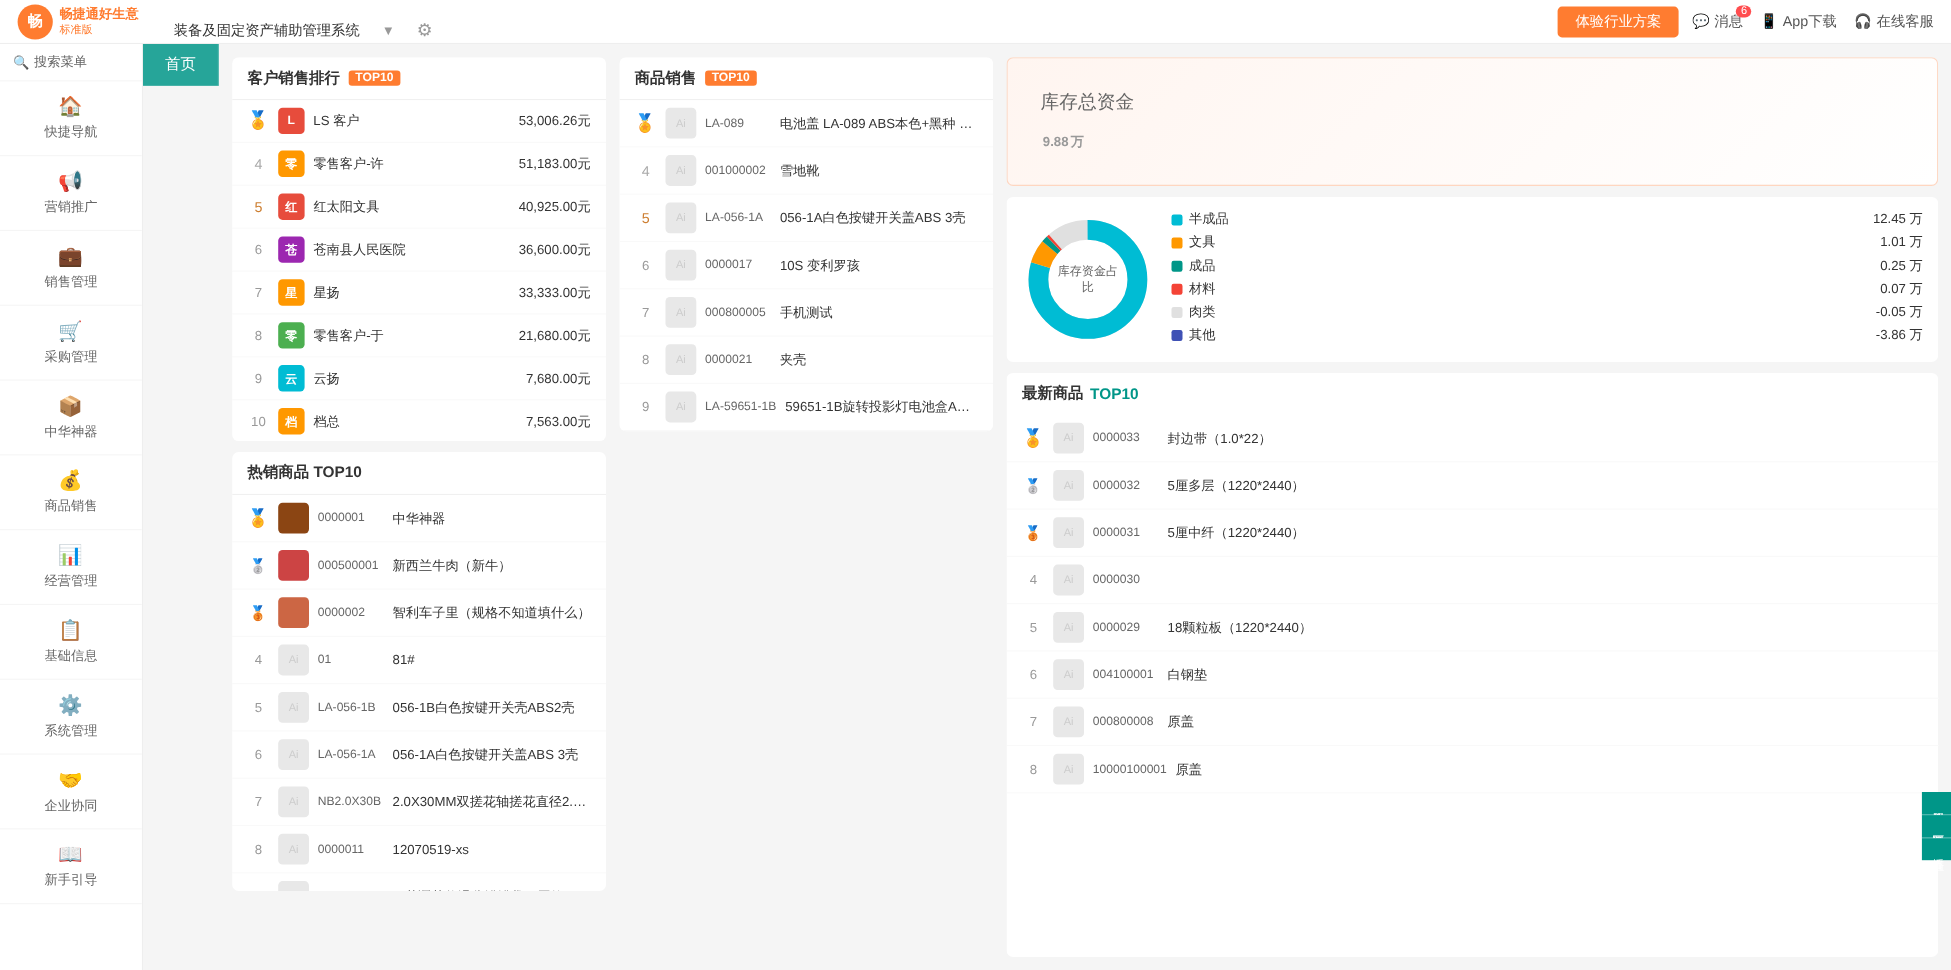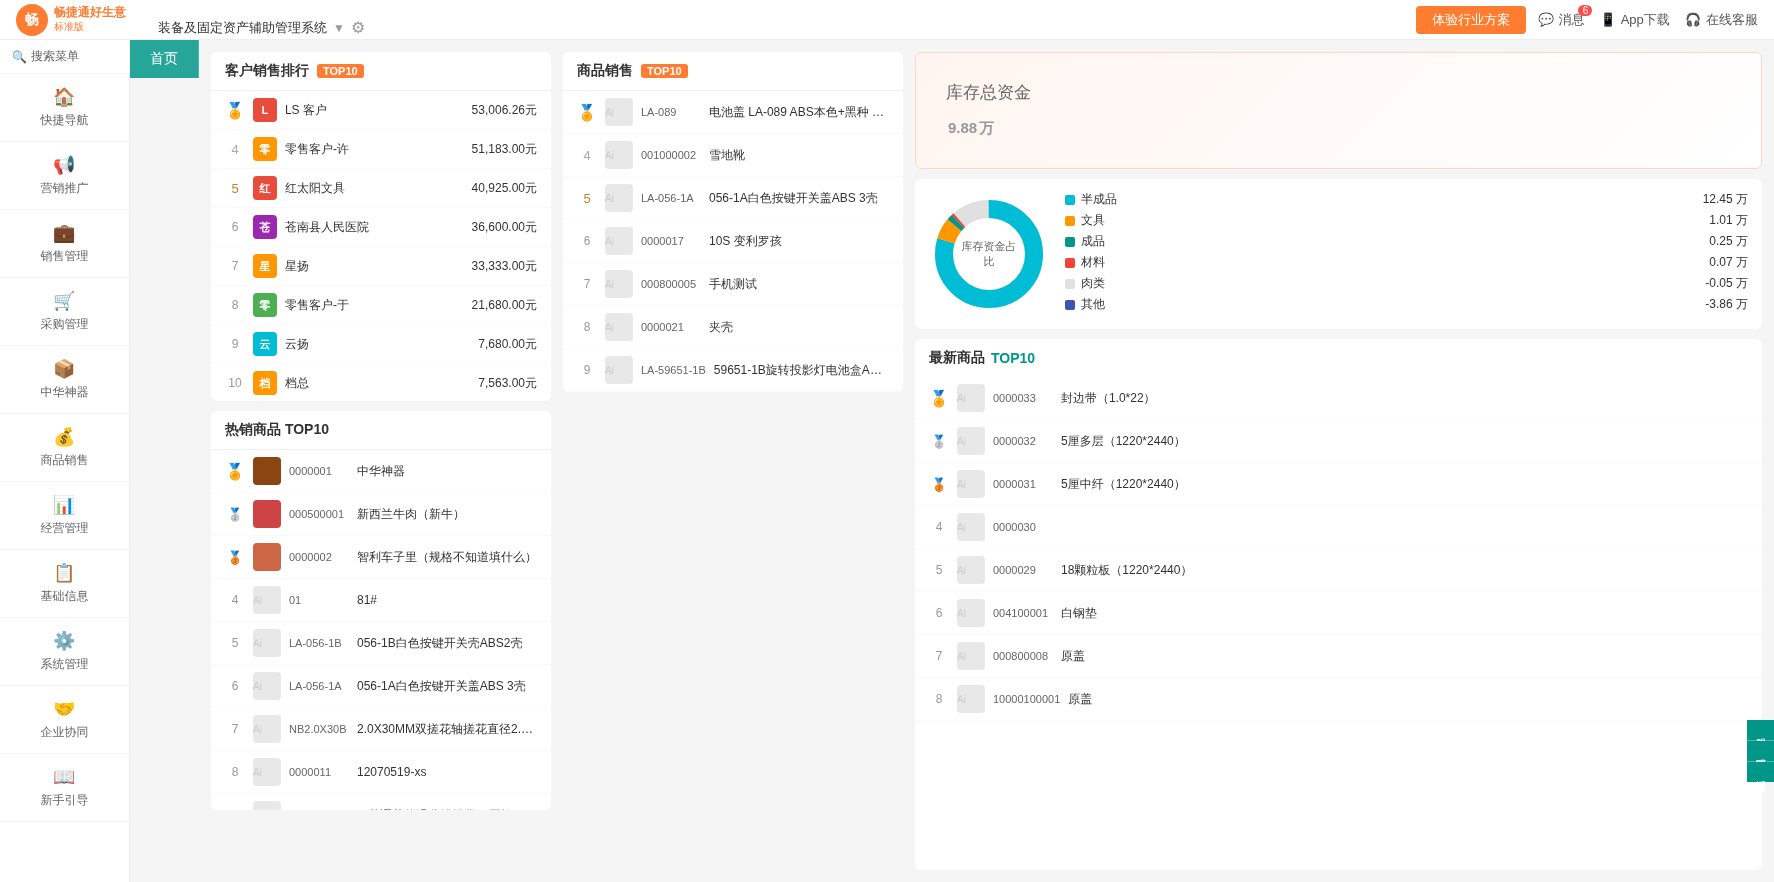--- a/index.html
+++ b/index.html
@@ -4,21 +4,21 @@
   <style>
     * { margin: 0; padding: 0; box-sizing: border-box; }
     body { font-family: 'Microsoft YaHei', Arial, sans-serif; font-size: 13px; background: #f5f5f5; width: 1774px; min-height: 882px; overflow-x: hidden; }
 
     
     .topbar { height: 40px; background: #fff; border-bottom: 1px solid #eee; display: flex; align-items: center; padding: 0 16px; gap: 12px; }
     .topbar-logo { display: flex; align-items: center; gap: 6px; width: 130px; }
     .topbar-logo-icon { width: 32px; height: 32px; background: #ff7c30; border-radius: 50%; display: flex; align-items: center; justify-content: center; color: #fff; font-size: 14px; font-weight: bold; }
     .topbar-logo-text { font-size: 12px; color: #ff7c30; font-weight: bold; line-height: 1.2; }
     .topbar-logo-sub { font-size: 10px; color: #ff7c30; }
-    .topbar-system { display: flex; align-items: center; gap: 6px; flex: 1; margin-top: 16px; }
+    .topbar-system { display: flex; align-items: center; gap: 20px; flex: 1; margin-top: 16px; }
     .topbar-system-name { font-size: 13px; color: #333; }
     .topbar-system-arrow { color: #999; font-size: 12px; }
     .topbar-gear { color: #999; font-size: 16px; cursor: pointer; }
     .topbar-trial { background: #ff7c30; color: #fff; border: none; border-radius: 4px; padding: 5px 16px; font-size: 13px; cursor: pointer; }
     .topbar-right { display: flex; align-items: center; gap: 16px; margin-left: auto; }
     .topbar-right-item { display: flex; align-items: center; gap: 4px; color: #555; font-size: 13px; cursor: pointer; position: relative; }
     .badge { background: #ff4d4f; color: #fff; border-radius: 8px; font-size: 10px; padding: 0 4px; position: absolute; top: -6px; right: -8px; min-width: 14px; text-align: center; }
 
     
     .main-layout { display: flex; height: calc(882px - 40px); }
@@ -44,29 +44,29 @@
     .card-header { padding: 10px 14px; font-size: 14px; font-weight: bold; color: #333; border-bottom: 1px solid #f0f0f0; display: flex; align-items: center; gap: 8px; }
     .card-header-badge { background: #ff7c30; color: #fff; border-radius: 3px; font-size: 11px; padding: 1px 6px; }
     .rank-item { display: flex; align-items: center; padding: 7px 14px; gap: 8px; border-bottom: 1px solid #f9f9f9; }
     .rank-avatar { width: 24px; height: 24px; border-radius: 4px; display: flex; align-items: center; justify-content: center; color: #fff; font-size: 11px; font-weight: bold; }
     .rank-name { flex: 1; font-size: 12px; color: #333; }
     .rank-amount { font-size: 12px; color: #333; font-weight: 500; }
 
     
     .product-item { display: flex; align-items: center; padding: 7px 14px; gap: 8px; border-bottom: 1px solid #f9f9f9; }
     .product-img { width: 28px; height: 28px; background: #f0f0f0; border-radius: 4px; display: flex; align-items: center; justify-content: center; overflow: hidden; }
-    .product-img-placeholder { width: 28px; height: 28px; background: #e8e8e8; border-radius: 4px; display: flex; align-items: center; justify-content: flex-start; }
+    .product-img-placeholder { width: 28px; height: 28px; background: #e8e8e8; border-radius: 4px; display: flex; align-items: center; justify-content: center; }
     .product-code { font-size: 11px; color: #666; min-width: 60px; }
     .product-name { flex: 1; font-size: 12px; color: #333; overflow: hidden; text-overflow: ellipsis; white-space: nowrap; }
 
     
     .inventory-card { background: linear-gradient(135deg, #fff5f0, #fff); border: 1px solid #ffd6c0; border-radius: 6px; padding: 14px; }
     .inventory-title { font-size: 17px; color: #666; margin-bottom: 4px; }
     .inventory-amount { font-size: 28px; font-weight: bold; color: #333; }
-    .inventory-amount span { font-size: 15px; color: #999; margin-left: 2px; }
+    .inventory-amount span { font-size: 12px; color: #999; margin-left: 2px; }
 
     
     .chart-area { display: flex; align-items: center; gap: 16px; padding: 12px 14px; }
     .donut-container { position: relative; width: 120px; height: 120px; }
     .donut-label-center { position: absolute; top: 50%; left: 50%; transform: translate(-50%,-50%); font-size: 11px; color: #666; text-align: center; }
     .legend-list { flex: 1; font-size: 12px; }
     .legend-item { display: flex; align-items: center; justify-content: space-between; margin-bottom: 4px; }
     .legend-dot { width: 10px; height: 10px; border-radius: 2px; margin-right: 6px; flex-shrink: 0; }
     .legend-name { flex: 1; color: #333; }
     .legend-val { color: #333; font-weight: 500; }

